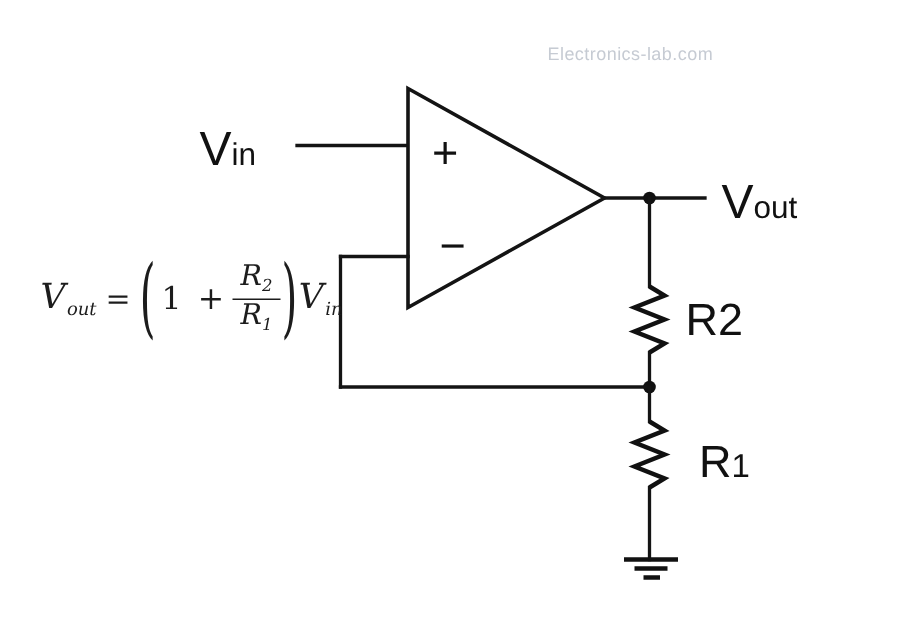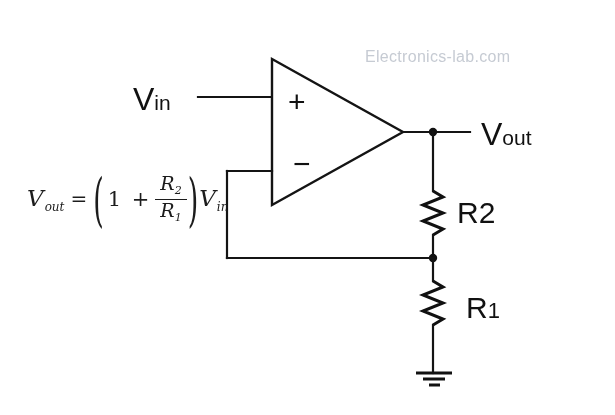--- a/index.html
+++ b/index.html
@@ -7,22 +7,22 @@
     position: relative;
     width: 615px;
     height: 415px;
     background: #ffffff;
     overflow: hidden;
     font-family: "Liberation Sans", sans-serif;
   }
   .watermark {
     position: absolute;
     left: 365px;
-    top: 48px;
-    font-size: 16px;
+    top: 29px;
+    font-size: 12px;
     letter-spacing: 0.3px;
     color: #c6cbd3;
     white-space: nowrap;
   }
   svg.circuit {
     position: absolute;
     left: 0; top: 0;
     width: 615px; height: 415px;
   }
   .wire   { stroke: #141414; stroke-width: 2.2; fill: none; stroke-linecap: square; }

